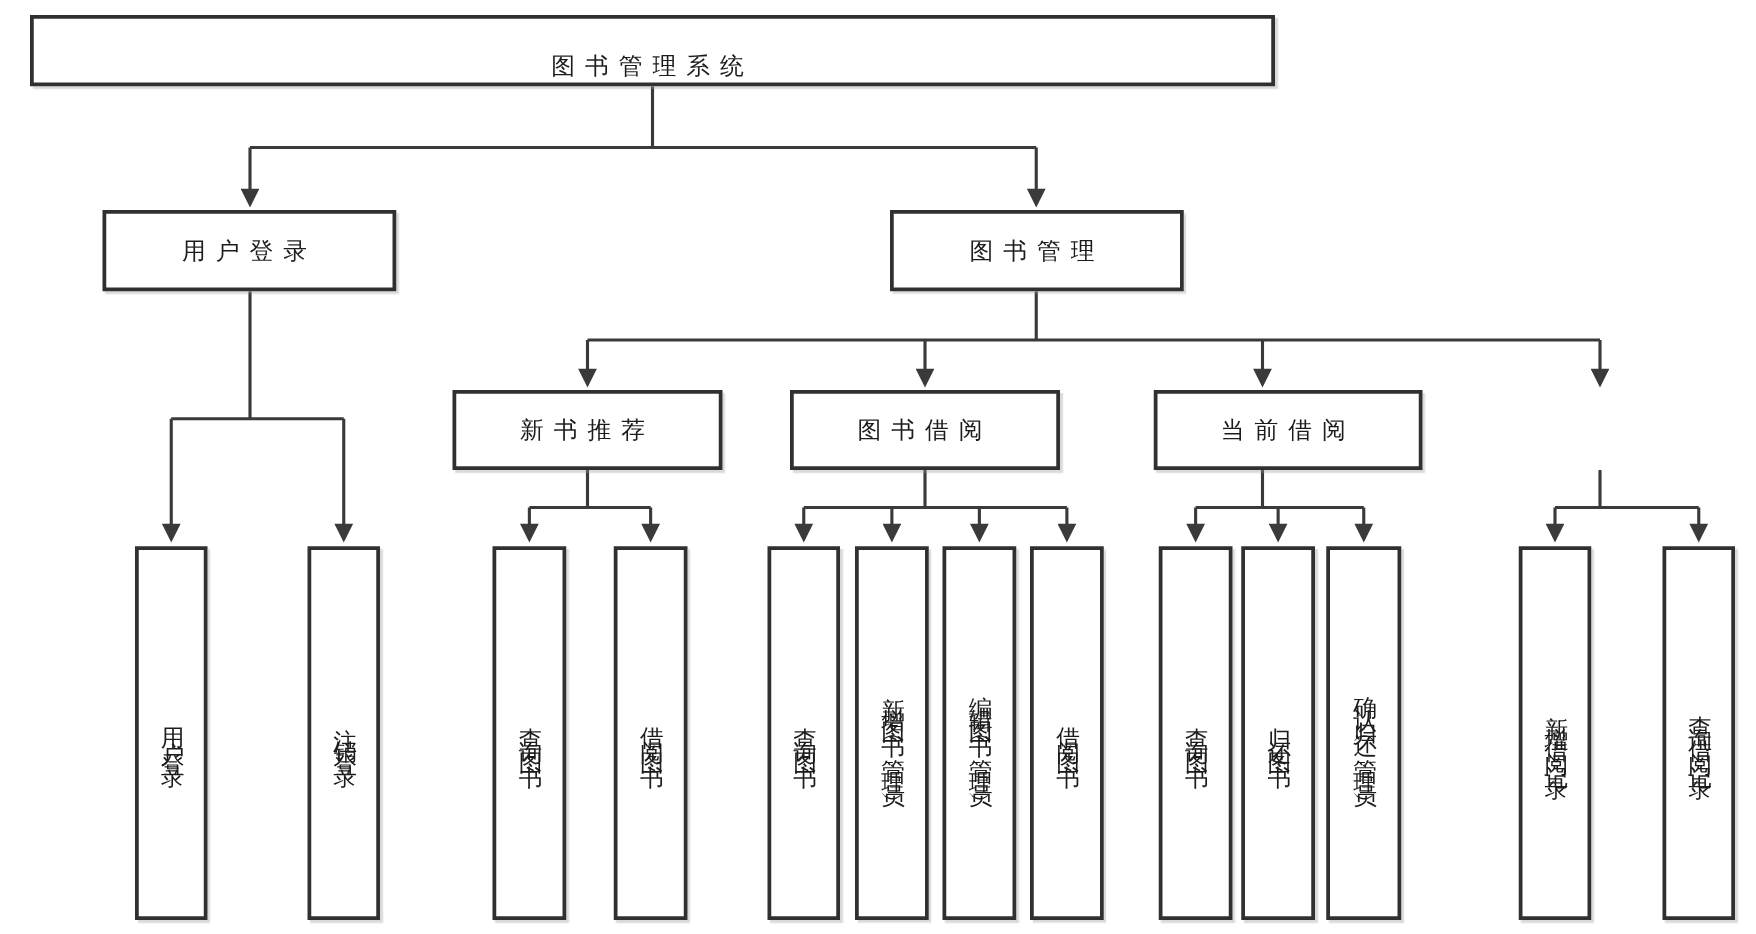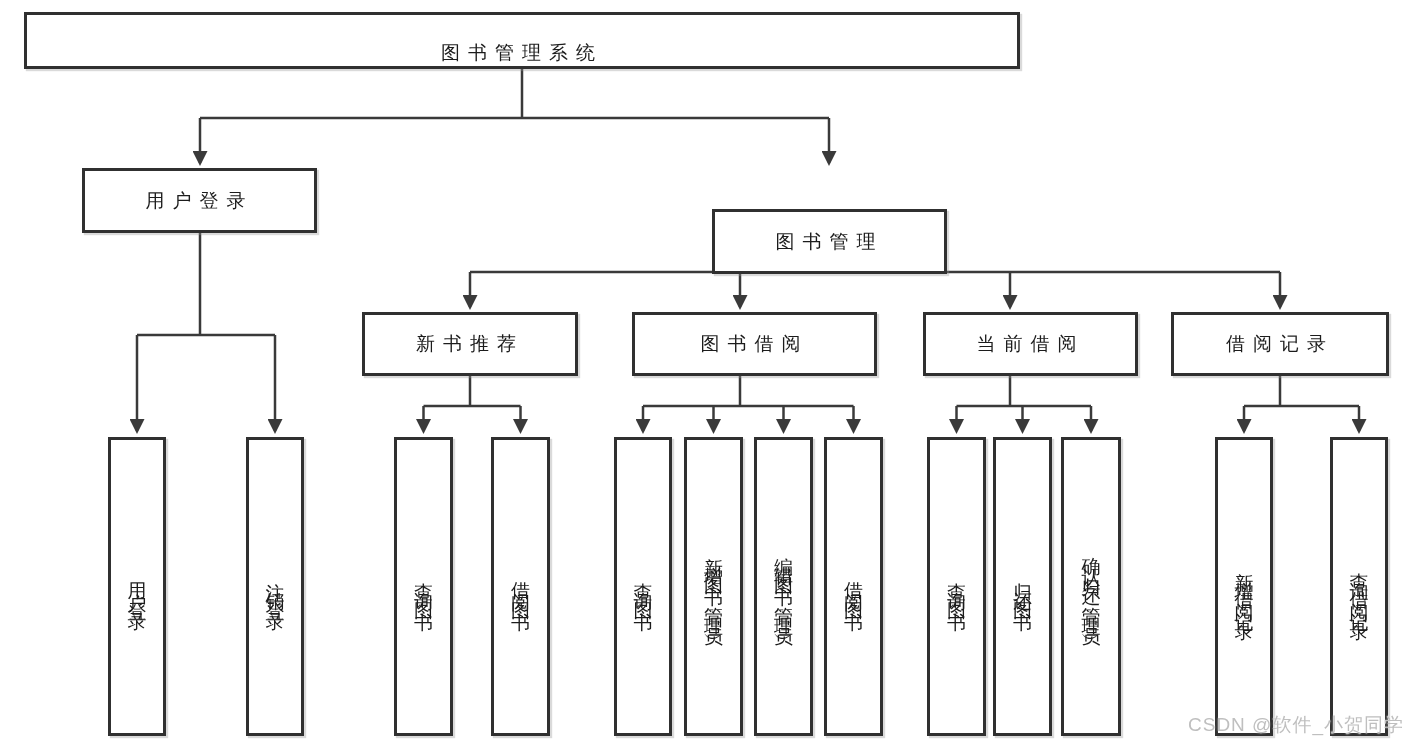--- a/index.html
+++ b/index.html
@@ -43,24 +43,24 @@
   .v-label {
     writing-mode: vertical-rl;
     text-orientation: mixed;
     font-size: 19px;
     letter-spacing: 10px;
     white-space: nowrap;
   }
   
   .n-root  { left: 24px;   top: 12px;  width: 996px; height: 57px; align-items: flex-end; }
   .n-login { left: 82px;   top: 168px; width: 235px; height: 65px; }
-  .n-mgmt  { left: 712px;  top: 168px; width: 235px; height: 65px; margin-top: 41px; }
+  .n-mgmt  { left: 712px;  top: 168px; width: 235px; height: 65px; }
   .n-l3    { top: 312px; height: 64px; }
   .n-new   { left: 362px;  width: 216px; }
-  .n-bor   { left: 632px;  width: 245px; }
+  .n-bor   { left: 632px;  width: 216px; }
   .n-cur   { left: 902px;  width: 215px; margin-left: 21px; }
   .n-rec   { left: 1171px; width: 218px; }
   .leaf    { top: 437px; height: 299px; }
   .lf1  { left: 108px;  width: 58px; }
   .lf2  { left: 246px;  width: 58px; }
   .lf3  { left: 394px;  width: 59px; }
   .lf4  { left: 491px;  width: 59px; }
   .lf5  { left: 614px;  width: 58px; }
   .lf6  { left: 684px;  width: 59px; }
   .lf7  { left: 754px;  width: 59px; }
@@ -149,23 +149,20 @@
 
   <div class="node n-l3 n-new">
     <span class="h-label">新书推荐</span>
   </div>
   <div class="node n-l3 n-bor">
     <span class="h-label">图书借阅</span>
   </div>
   <div class="node n-l3 n-cur">
     <span class="h-label">当前借阅</span>
   </div>
-  <div class="node n-l3 n-rec">
-    <span class="h-label">借阅记录</span>
-  </div>
 
   <div class="node leaf lf1">
     <span class="v-label">用户登录</span>
   </div>
   <div class="node leaf lf2">
     <span class="v-label">注销登录</span>
   </div>
 
   <div class="node leaf lf3">
     <span class="v-label">查询图书</span>
@@ -197,15 +194,14 @@
     <span class="v-label">确认归还（管理员）</span>
   </div>
 
   <div class="node leaf lf12">
     <span class="v-label">新增借阅记录</span>
   </div>
   <div class="node leaf lf13">
     <span class="v-label">查询借阅记录</span>
   </div>
 
-  <div class="watermark">CSDN @软件_小贺同学</div>
 
 </div>
 
 </body></html>

